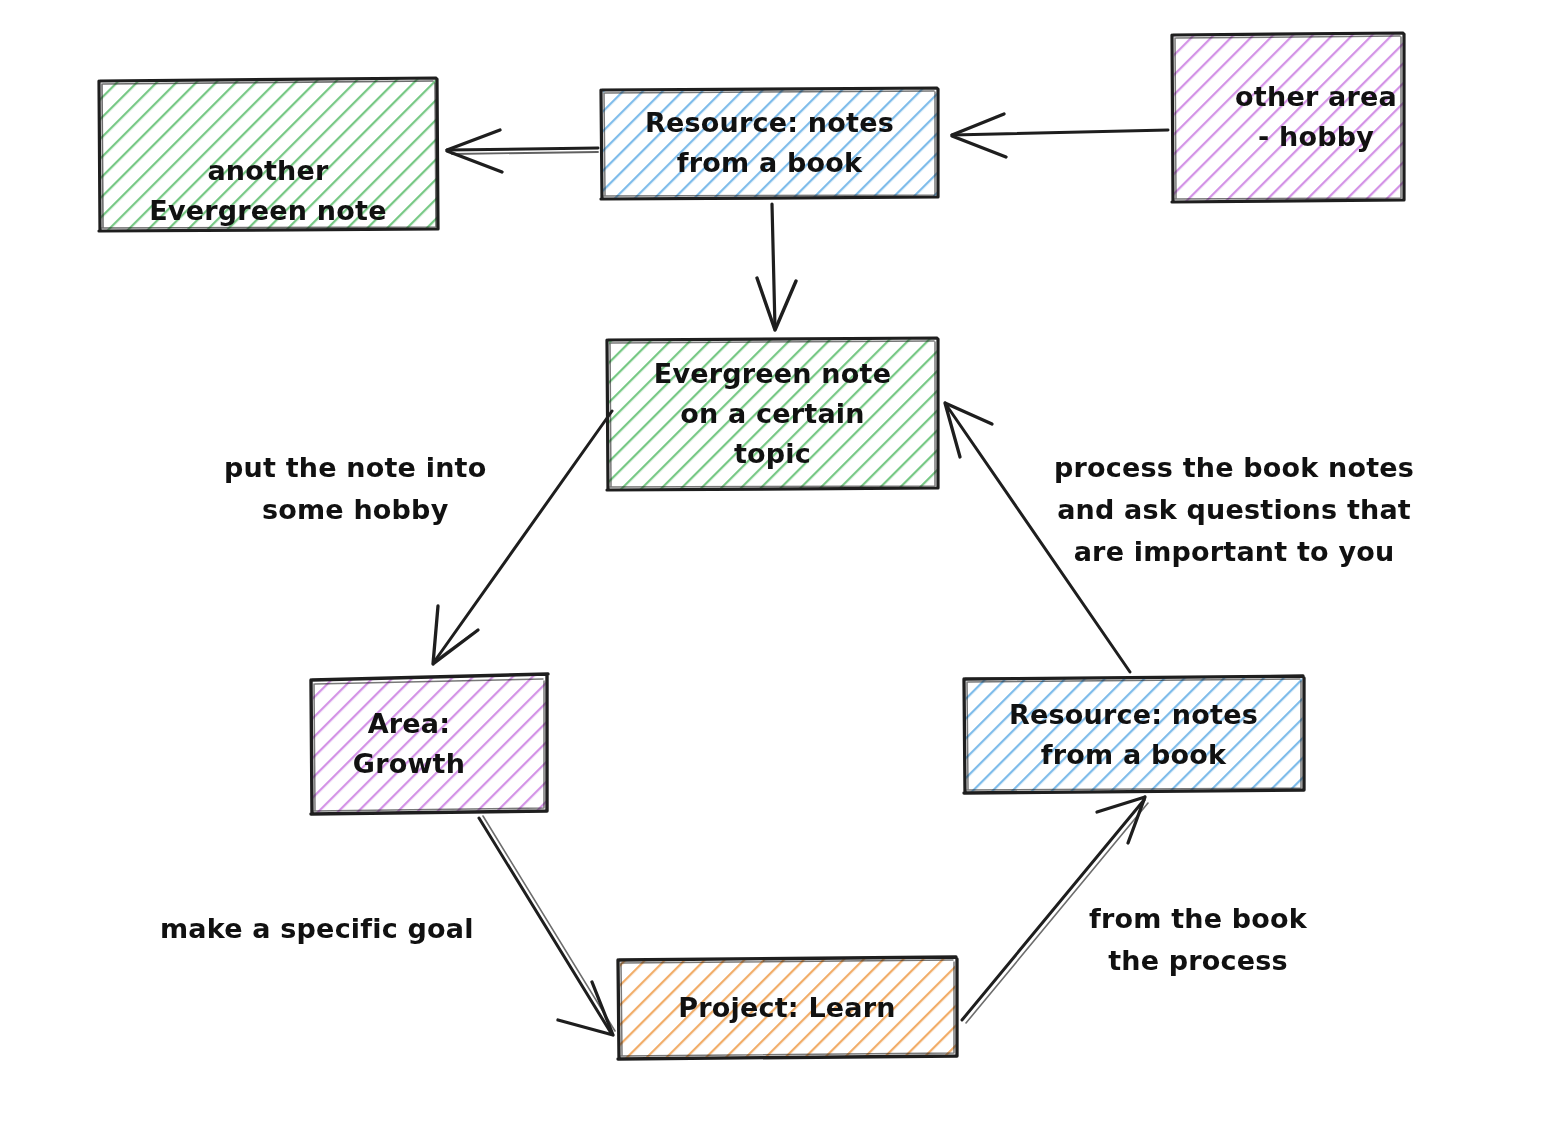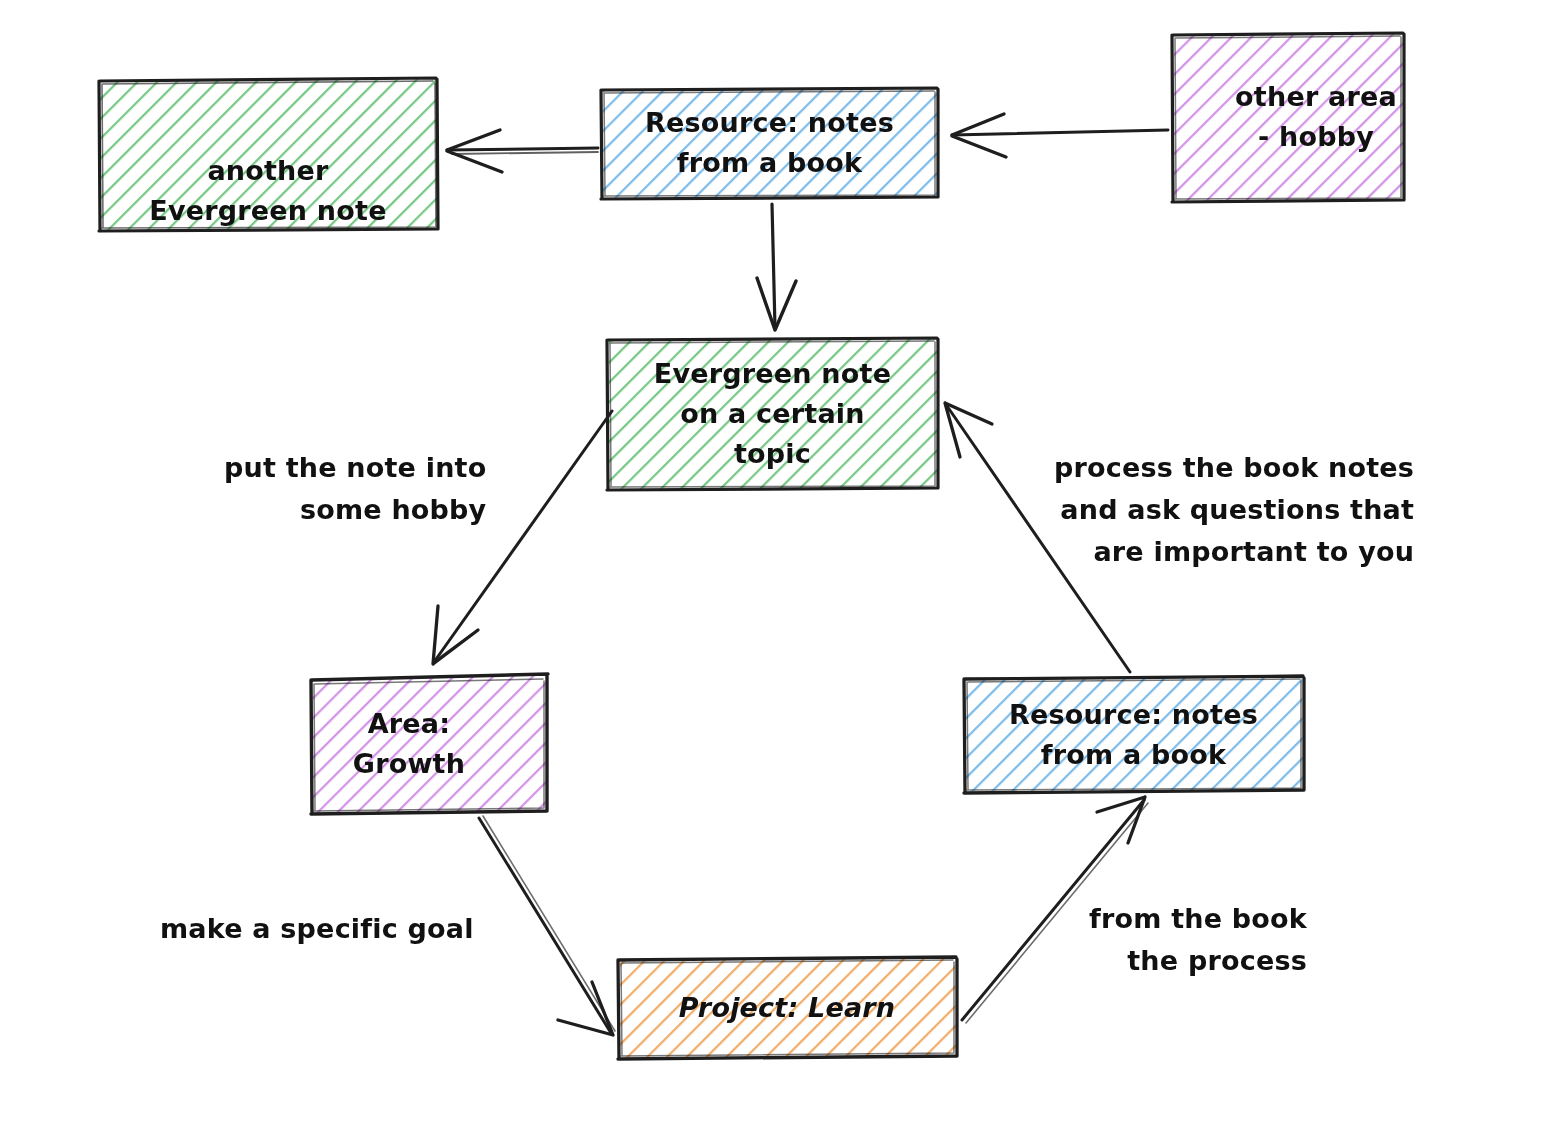--- a/index.html
+++ b/index.html
@@ -42,21 +42,21 @@
   }
   .node-label span {
     font-size: 27px;
     line-height: 40px;
   }
   .edge-label span {
     font-size: 27px;
     line-height: 42px;
     white-space: nowrap;
   }
-  .edge-label.left-col { text-align: right; }
+  .edge-label.left-col { text-align: center; }
 </style>
 </head>
 <body>
 
 <svg id="canvas" viewBox="0 0 1568 1132" xmlns="http://www.w3.org/2000/svg">
   <defs>
     <pattern id="hatch-green" width="14" height="14" patternTransform="rotate(45)" patternUnits="userSpaceOnUse">
       <line x1="0" y1="0" x2="0" y2="14" stroke="#5fbf6f" stroke-width="4.5" opacity="0.85"></line>
     </pattern>
     <pattern id="hatch-blue" width="14" height="14" patternTransform="rotate(45)" patternUnits="userSpaceOnUse">
@@ -176,21 +176,21 @@
 <div class="node-label" style="left:310px; top:676px; width:238px; height:136px; align-items:center; padding-right:40px; box-sizing:border-box;">
   <span>Area:</span>
   <span>Growth</span>
 </div>
 
 <div class="node-label" style="left:963px; top:676px; width:341px; height:117px;">
   <span>Resource: notes</span>
   <span>from a book</span>
 </div>
 
-<div class="node-label" style="left:617px; top:957px; width:340px; height:101px;font-style:italic;">
+<div class="node-label" style="left:617px; top:957px; width:340px; height:101px;">
   <span>Project: Learn</span>
 </div>
 
 <div class="edge-label left-col" style="left:224px; top:447px;">
   <span>put the note into</span>
   <span>some hobby</span>
 </div>
 
 <div class="edge-label left-col" style="left:1054px; top:447px;">
   <span>process the book notes</span>

